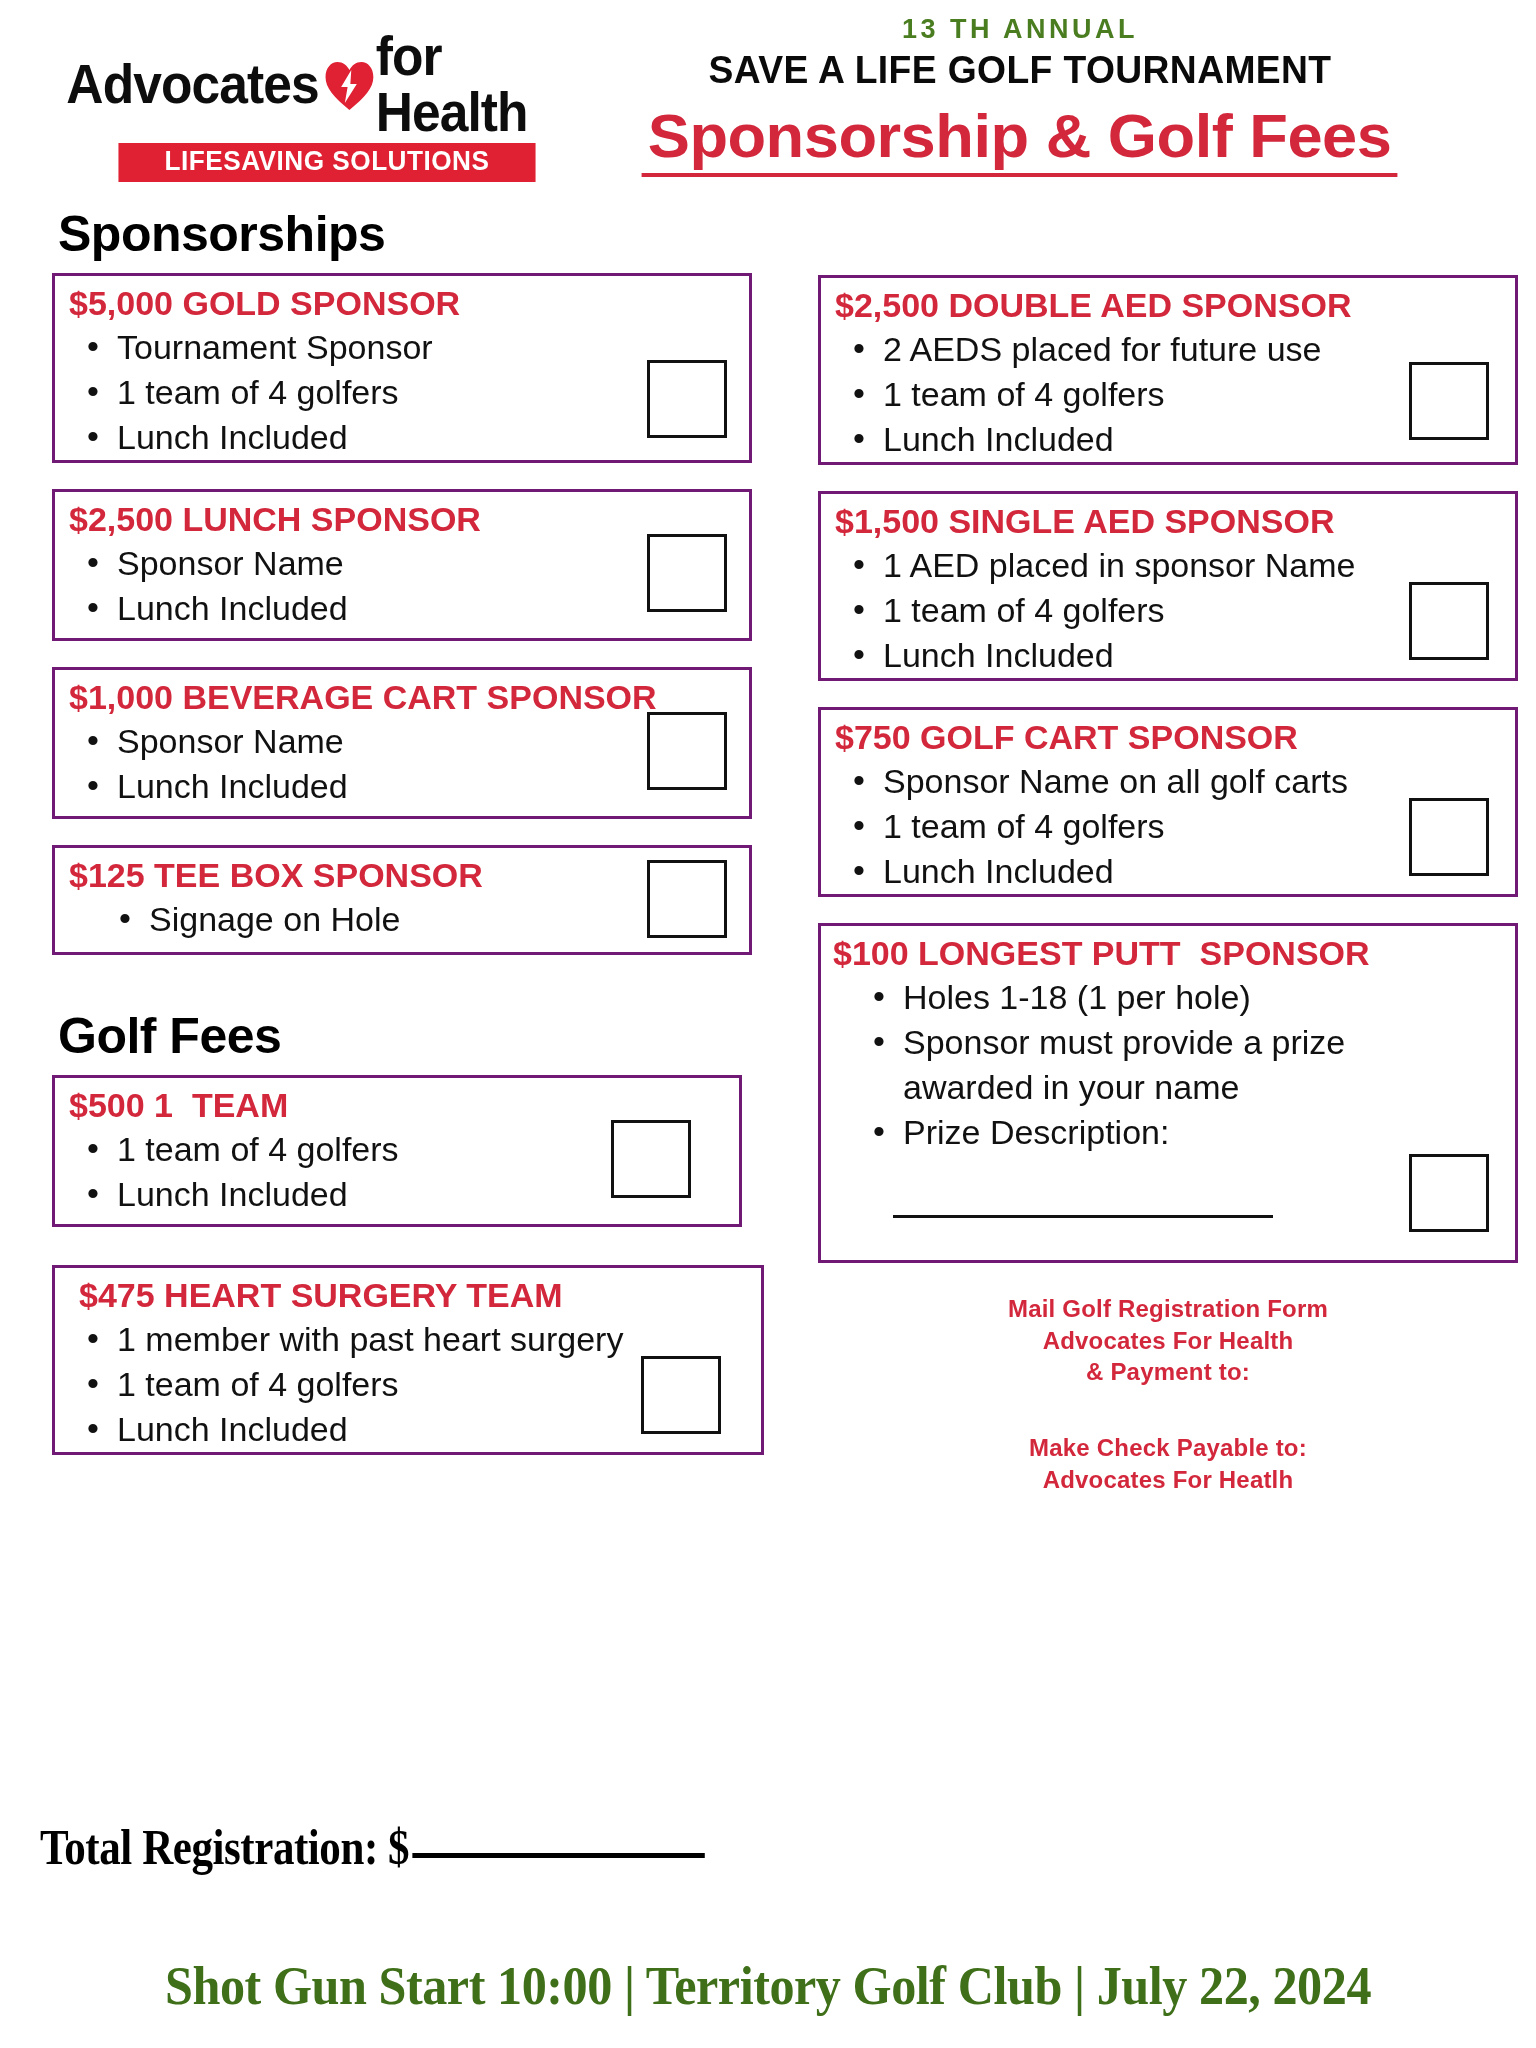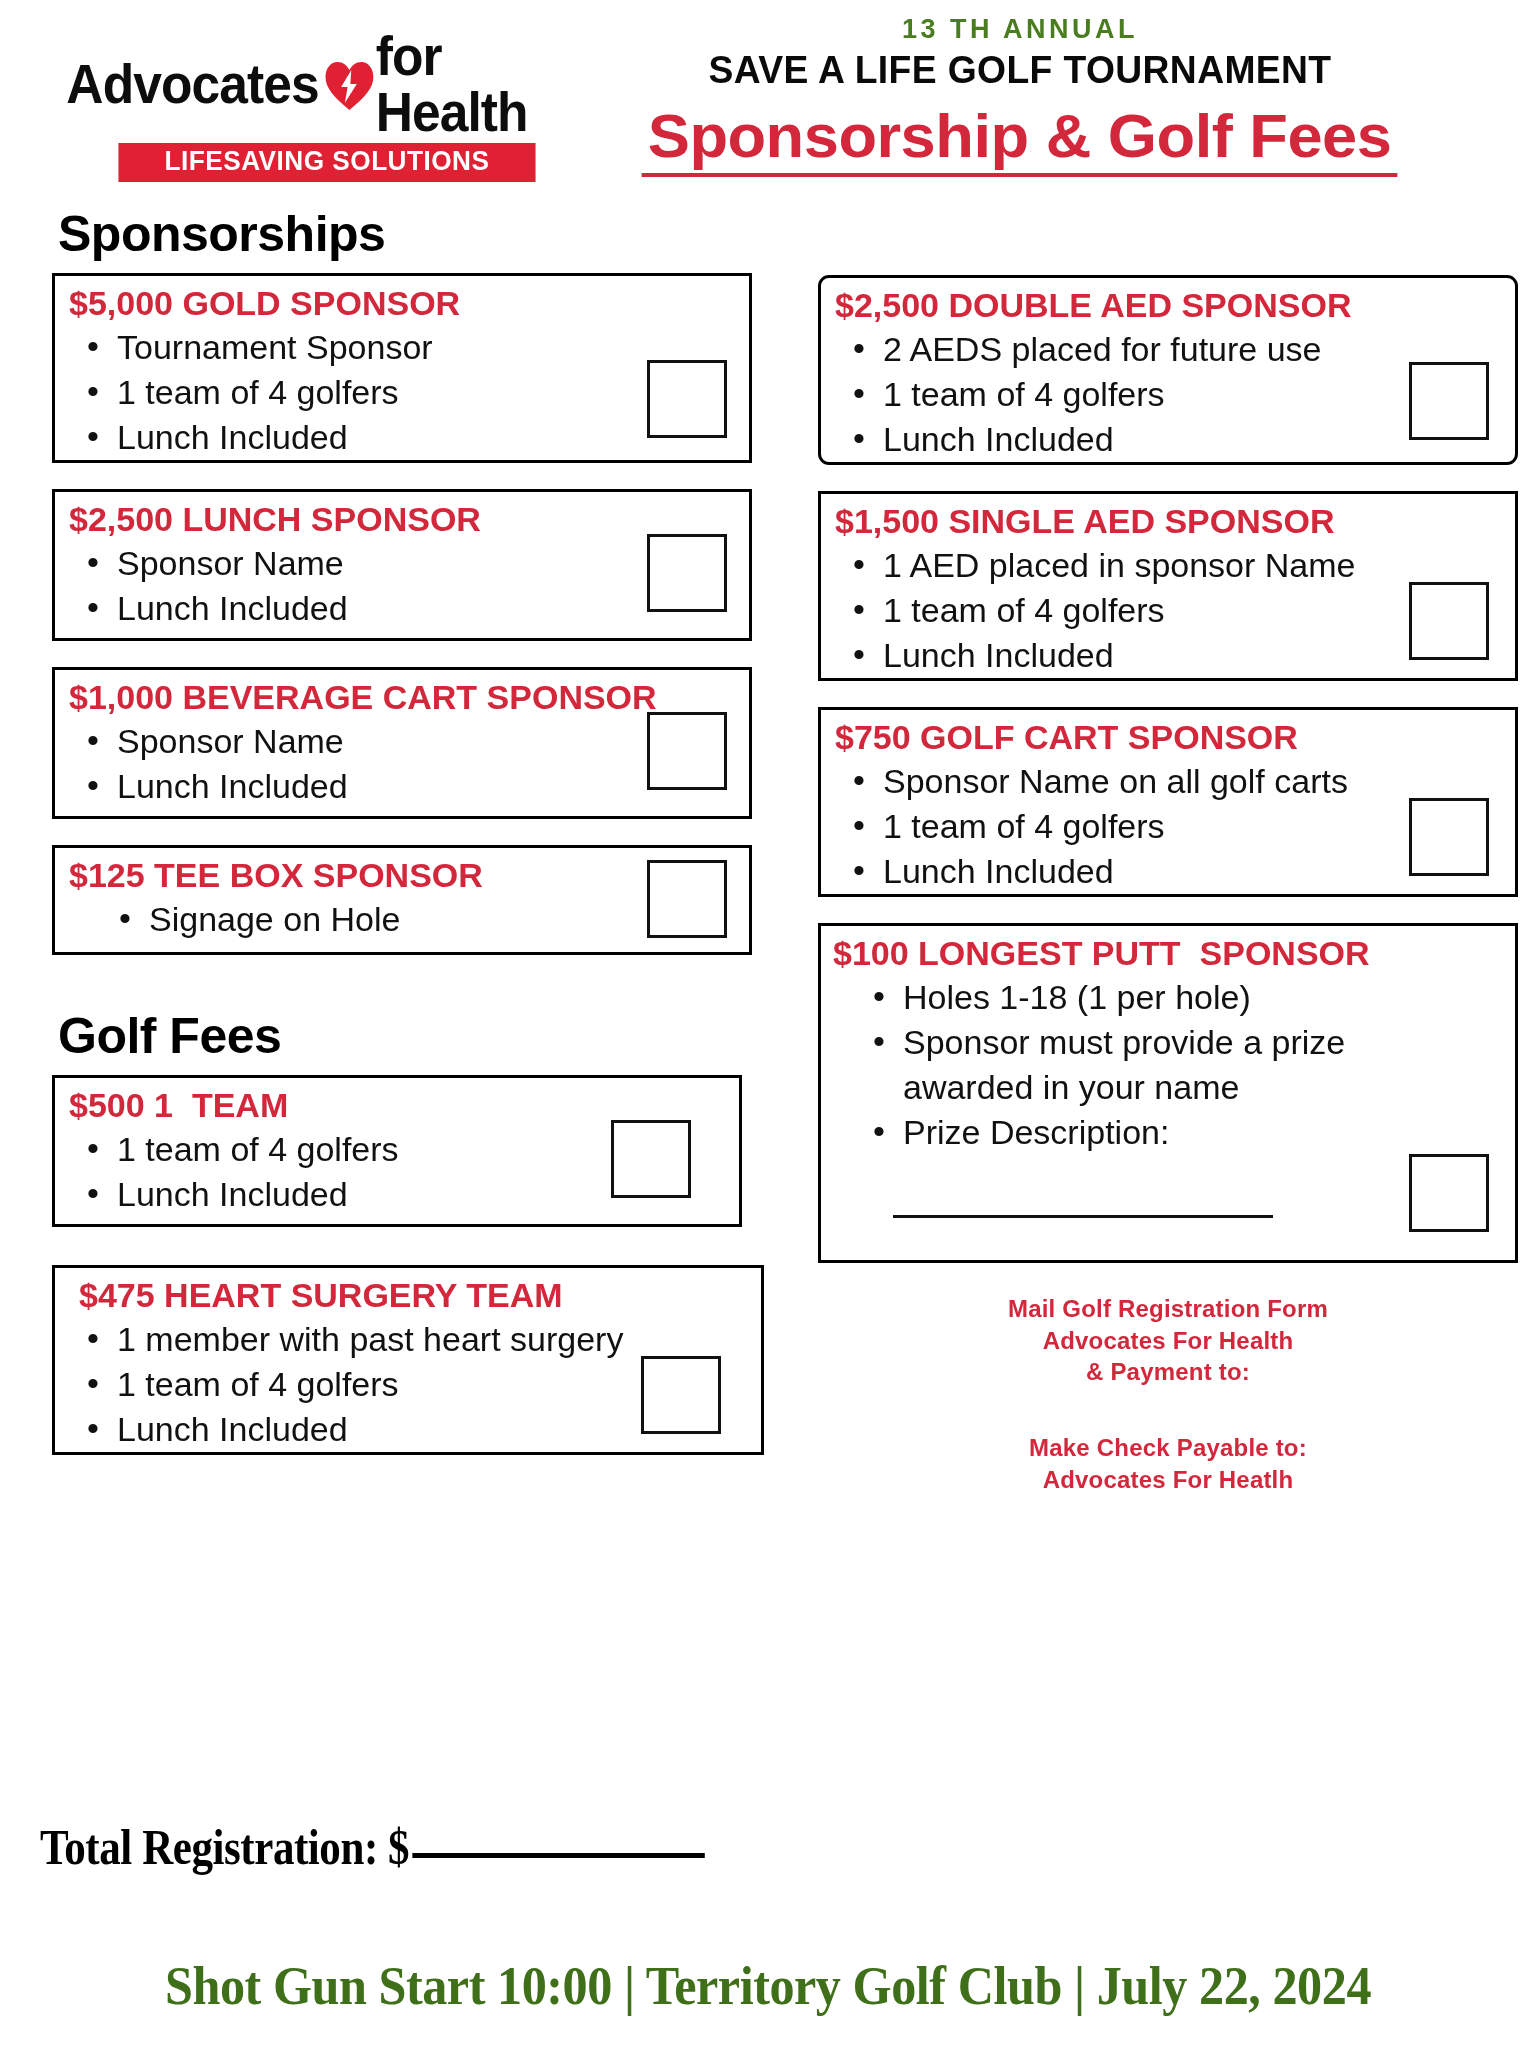--- a/index.html
+++ b/index.html
@@ -123,21 +123,21 @@
     font-family: "Liberation Sans Narrow", "Liberation Sans", sans-serif;
     font-weight: bold;
     font-size: 50px;
     color: #000;
     letter-spacing: -0.5px;
     margin: 0 0 10px 6px;
   }
 
   
   .card {
-    border: 3px solid #000000;
+    border: 3px solid #701a75;
     position: relative;
     box-sizing: border-box;
     margin-bottom: 26px;
     padding: 6px 10px 10px 10px;
   }
   .card-title {
     color: #d3273c;
     font-family: "Liberation Sans Narrow", "Liberation Sans", sans-serif;
     font-weight: bold;
     font-size: 34px;
@@ -317,21 +317,21 @@
         <li>1 team of 4 golfers</li>
         <li>Lunch Included</li>
       </ul>
       <div class="checkbox" style="right:40px; bottom:18px;"></div>
     </div>
 
   </div>
 
   <div class="col-right">
 
-    <div class="card" style="height:190px;border-radius:11px;">
+    <div class="card" style="height:190px;">
       <div class="card-title">$2,500 DOUBLE AED SPONSOR</div>
       <ul class="bullets">
         <li>2 AEDS placed for future use</li>
         <li>1 team of 4 golfers</li>
         <li>Lunch Included</li>
       </ul>
       <div class="checkbox" style="right:26px; bottom:22px;"></div>
     </div>
 
     <div class="card" style="height:190px;">

